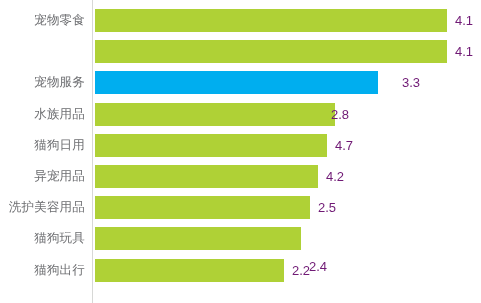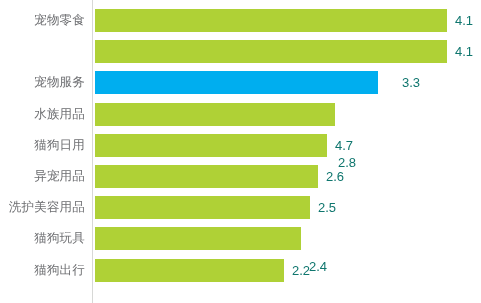--- a/index.html
+++ b/index.html
@@ -65,21 +65,21 @@
   .bar.highlight {
     background: #00aeef;
   }
 
   .val-label {
     position: absolute;
     top: 0px;
     height: 23px;
     line-height: 23px;
     font-size: 13px;
-    color: #0f766e;
+    color: #701a75;
     white-space: nowrap;
   }
 </style>
 </head>
 <body>
 
 <div id="chart-root">
 
   <div id="axis-line"></div>
 
@@ -94,31 +94,31 @@
         <div class="val-label" style="left: 455px;">4.1</div>
       </div>
       <div class="bar-row" style="top: 71.4px;">
         <div class="cat-label">宠物服务</div>
         <div class="bar highlight" style="width: 283px;"></div>
         <div class="val-label" style="left: 402px;">3.3</div>
       </div>
       <div class="bar-row" style="top: 102.6px;">
         <div class="cat-label">水族用品</div>
         <div class="bar" style="width: 240px;"></div>
-        <div class="val-label" style="left: 338px; margin-top: 48px;">2.8</div>
+        <div class="val-label" style="left: 331px;">2.8</div>
       </div>
       <div class="bar-row" style="top: 133.8px;">
         <div class="cat-label">猫狗日用</div>
         <div class="bar" style="width: 232px;"></div>
         <div class="val-label" style="left: 335px;">4.7</div>
       </div>
       <div class="bar-row" style="top: 165px;">
         <div class="cat-label">异宠用品</div>
         <div class="bar" style="width: 223px;"></div>
-        <div class="val-label" style="left: 326px;">2.6</div>
+        <div class="val-label" style="left: 326px;">4.2</div>
       </div>
       <div class="bar-row" style="top: 196.2px;">
         <div class="cat-label">洗护美容用品</div>
         <div class="bar" style="width: 215px;"></div>
         <div class="val-label" style="left: 318px;">2.5</div>
       </div>
       <div class="bar-row" style="top: 227.4px; padding-left: 44px;">
         <div class="cat-label">猫狗玩具</div>
         <div class="bar" style="width: 206px;"></div>
         <div class="val-label" style="left: 309px; margin-top: 28px;">2.4</div>

